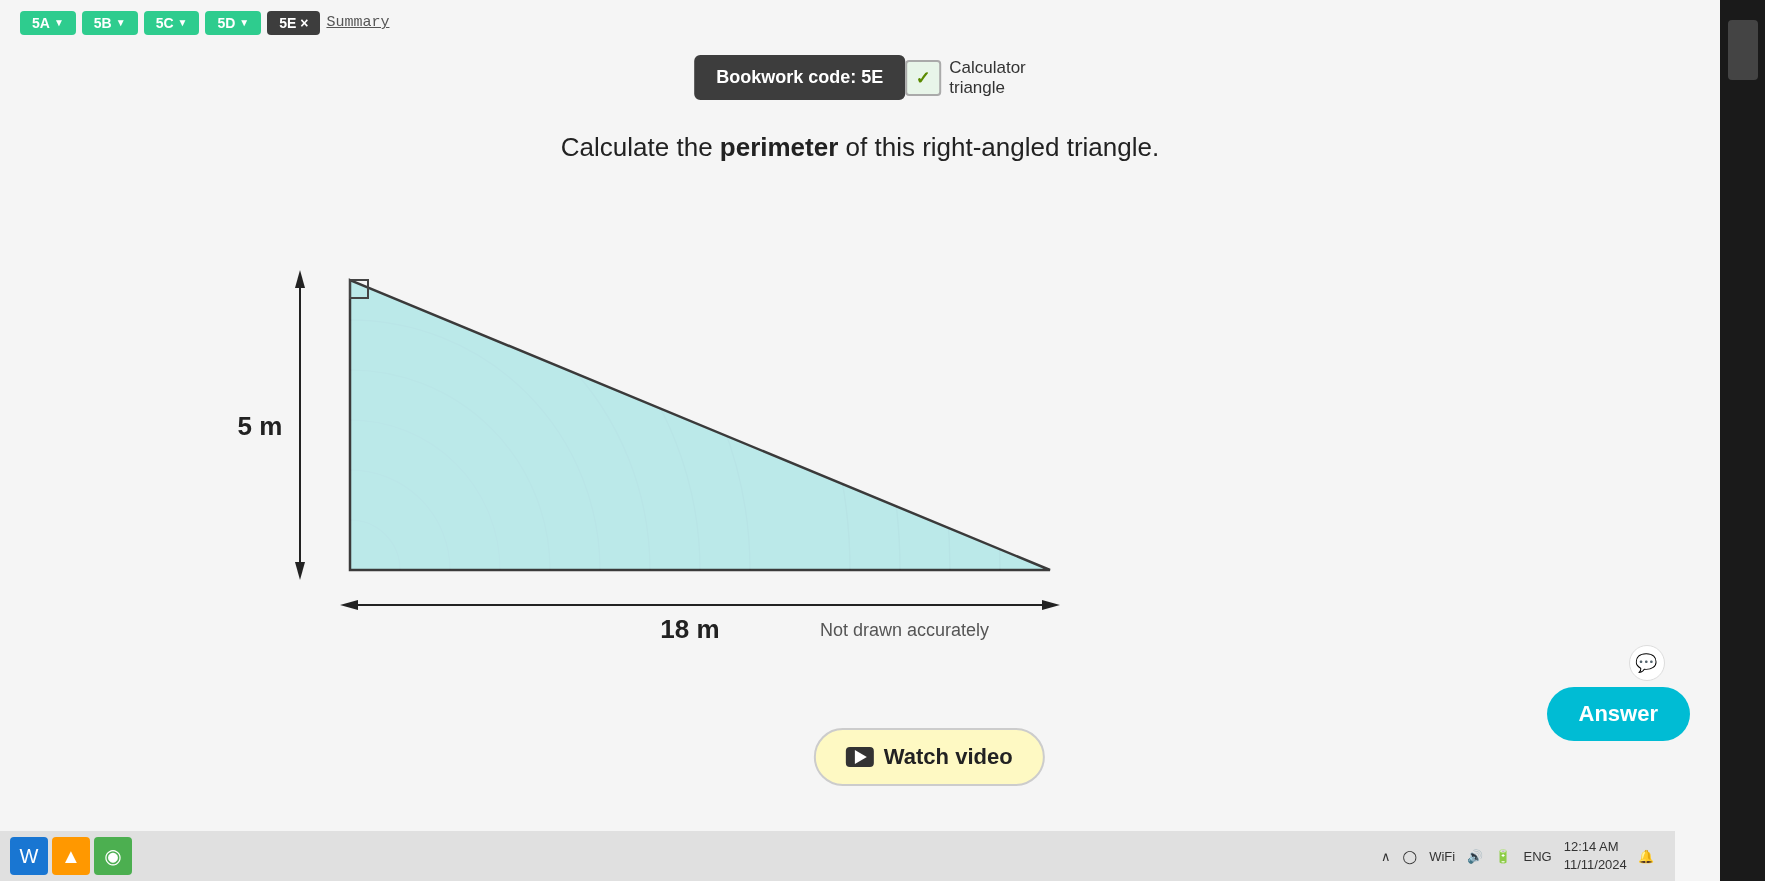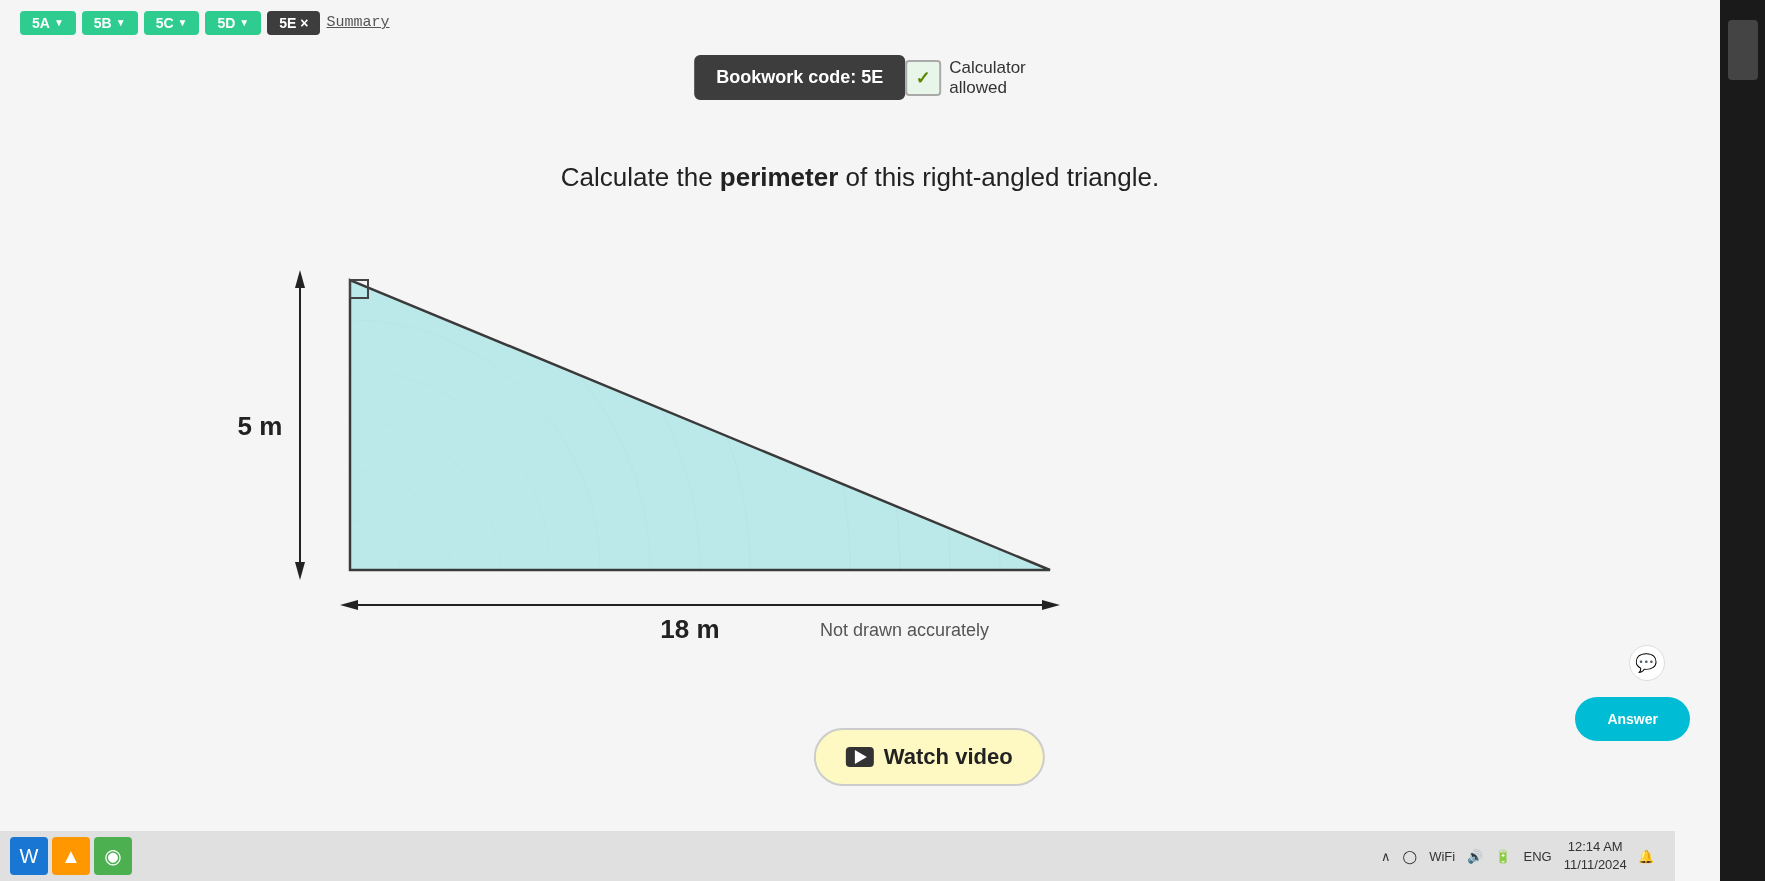--- a/index.html
+++ b/index.html
@@ -107,21 +107,21 @@
 
     .calc-check {
       color: #5a8a00;
       font-size: 18px;
       font-weight: bold;
     }
 
     
     .question-text {
       position: absolute;
-      top: 158px;
+      top: 128px;
       left: 50%;
       transform: translateX(-50%);
       text-align: center;
       font-size: 26px;
       color: #222;
       line-height: 1.5;
       white-space: nowrap;
     }
 
     .question-text strong {
@@ -203,21 +203,21 @@
     
     .answer-btn {
       position: absolute;
       bottom: 140px;
       right: 30px;
       background: #00bcd4;
       color: white;
       border: none;
       border-radius: 30px;
       padding: 14px 32px;
-      font-size: 14px;
+      font-size: 22px;
       font-weight: bold;
       cursor: pointer;
     }
 
     
     .taskbar {
       position: absolute;
       bottom: 0;
       left: 0;
       right: 45px;
@@ -232,21 +232,21 @@
 
     .taskbar-right {
       display: flex;
       align-items: center;
       gap: 12px;
       font-size: 13px;
       color: #333;
     }
 
     .time-date {
-      text-align: center;
+      text-align: left;
       font-size: 13px;
       line-height: 1.4;
     }
 
     
     .right-strip {
       position: absolute;
       top: 0;
       right: 0;
       width: 45px;
@@ -321,21 +321,21 @@
   </div>
 
   <div class="bookwork-section">
     <div class="bookwork-badge">Bookwork code: 5E</div>
     <div class="calculator-allowed">
       <div class="calc-icon">
         <span class="calc-check">✓</span>
       </div>
       <div>
         <div>Calculator</div>
-        <div>allowed</div>
+        <div>triangle</div>
       </div>
     </div>
   </div>
 
   <div class="question-text">
     <div>
       <span>Calculate the </span><strong>perimeter</strong><span> of this right-angled triangle.</span>
     </div>
   </div>
 

